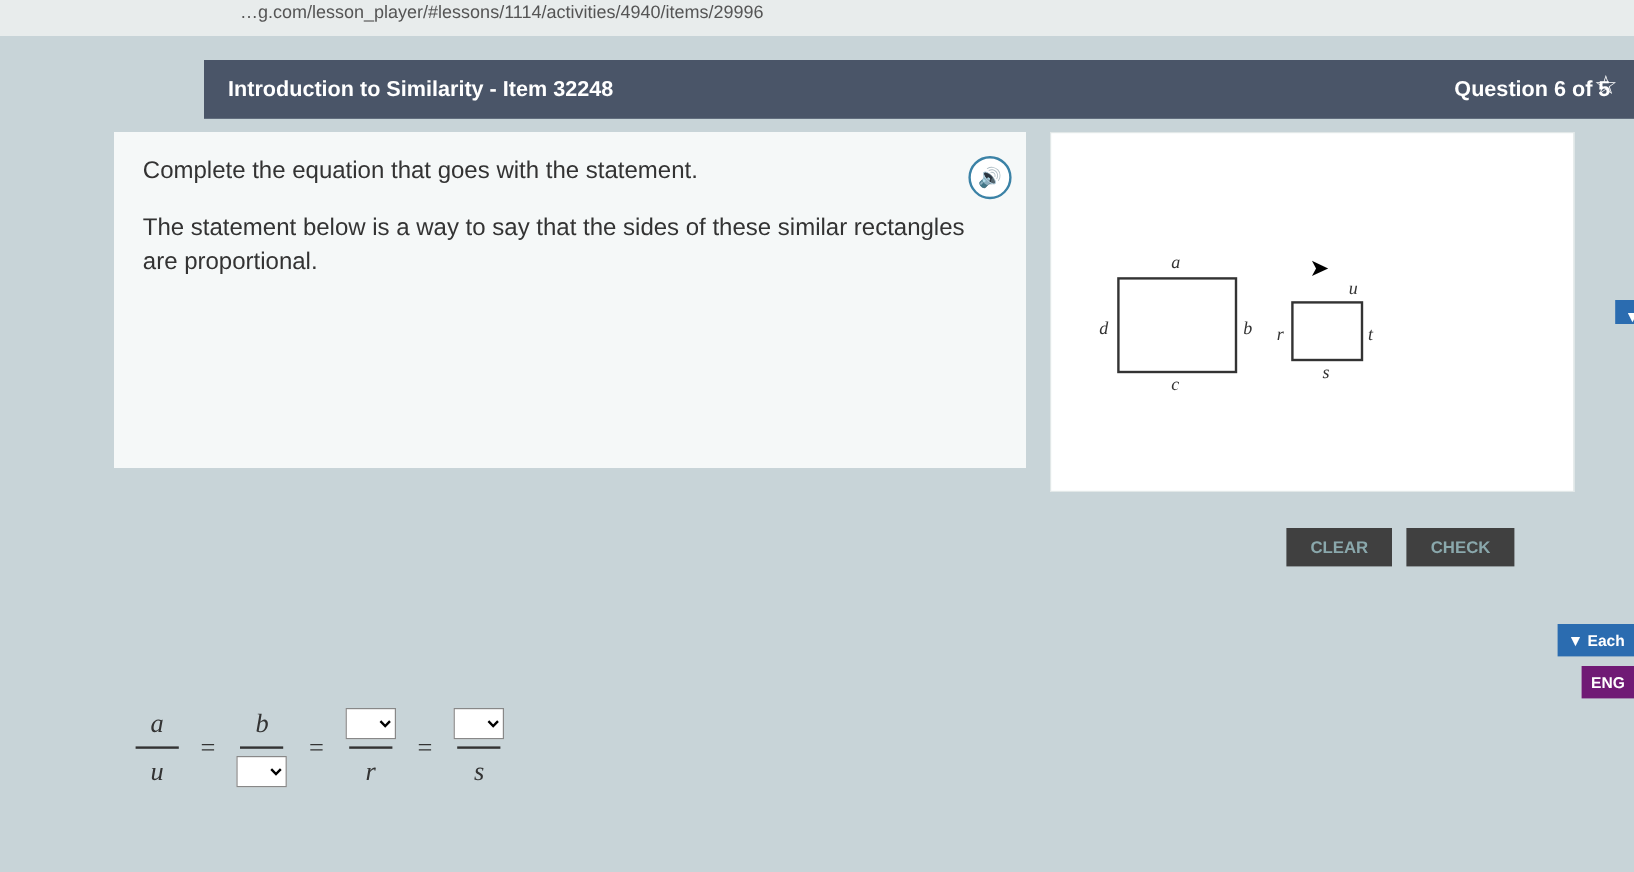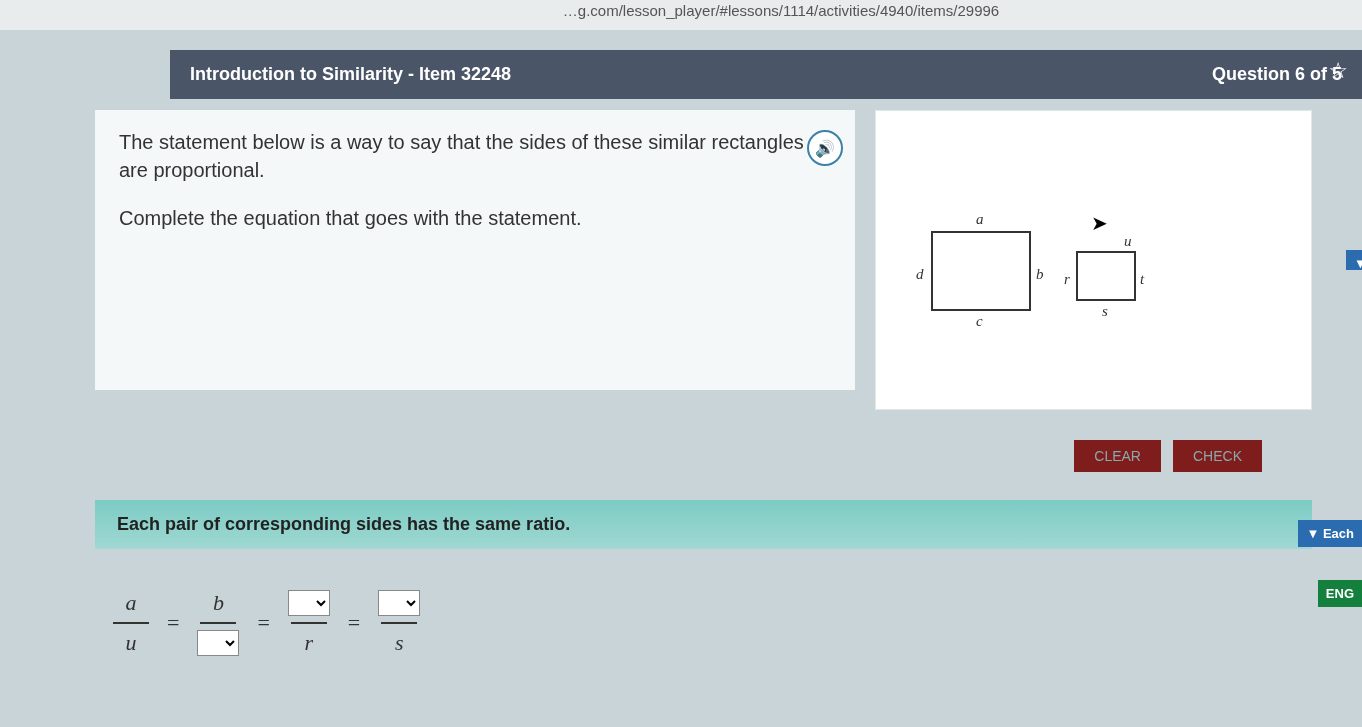--- a/index.html
+++ b/index.html
@@ -15,21 +15,20 @@
     position: absolute;
     top: 0;
     left: 0;
     right: 0;
     height: 30px;
     background: #e8ecec;
     padding-left: 200px;
     font-size: 15px;
     color: #555;
     line-height: 22px;
-    text-align: center;
   }
   .title-bar {
     position: absolute;
     top: 50px;
     left: 170px;
     right: 0;
     background: #4a5568;
     color: #fff;
     font-size: 18px;
     font-weight: bold;
@@ -111,26 +110,26 @@
     font-family: 'Times New Roman', serif;
   }
   .btn-row {
     position: absolute;
     top: 330px;
     right: 50px;
     display: flex;
     gap: 12px;
   }
   .act-btn {
-    background: #7f1d1d;
+    background: #404040;
     color: #8aa8ac;
     border: none;
     padding: 8px 20px;
     font-size: 14px;
-    font-weight: normal;
+    font-weight: bold;
   }
   .statement-bar {
     position: absolute;
     top: 390px;
     left: 0;
     right: 0;
     background: linear-gradient(to bottom, #7bccc4 0%, #a0d8d2 100%);
     padding: 14px 22px;
     font-size: 18px;
     font-weight: bold;
@@ -171,21 +170,21 @@
     position: absolute;
     right: 0;
     background: #2b6cb0;
     color: #fff;
     font-size: 13px;
     font-weight: bold;
     padding: 6px 8px;
   }
   .tab-flag { top: 250px; width: 16px; height: 20px; }
   .tab-lang { top: 520px; }
-  .tab-eng  { top: 580px; background: #15803d; text-align: right; }
+  .tab-eng  { top: 555px; background: #701a75; text-align: right; }
   .cursor {
     position: absolute;
     font-size: 20px;
     color: #000;
   }
 </style>
 </head>
 <body>
 
 <div class="url-bar">
@@ -196,22 +195,22 @@
   <span>Introduction to Similarity - Item 32248</span>
   <span>Question 6 of 5</span>
 </div>
 <span class="star-icon" style="position:absolute; top:58px; right:14px;">☆</span>
 
 <div class="content">
 
   <div class="upper-row">
 
     <div class="text-panel">
+      <p>Complete the equation that goes with the statement.</p>
       <p>The statement below is a way to say that the sides of these similar rectangles are proportional.</p>
-      <p>Complete the equation that goes with the statement.</p>
       <div class="speaker-btn">
         <span>🔊</span>
       </div>
     </div>
 
     <div class="figure-panel">
       <div class="rect-large"></div>
       <span class="lbl" style="left:100px; top:100px;">a</span>
       <span class="lbl" style="left:160px; top:155px;">b</span>
       <span class="lbl" style="left:100px; top:202px;">c</span>
@@ -225,23 +224,20 @@
 
       <span class="cursor" style="left:215px; top:100px;">➤</span>
     </div>
   </div>
 
   <div class="btn-row">
     <button class="act-btn">CLEAR</button>
     <button class="act-btn">CHECK</button>
   </div>
 
-  <div class="statement-bar">
-    <span>Each pair of corresponding sides has the same ratio.</span>
-  </div>
 
   <div class="equation-row">
 
     <div class="frac">
       <span>a</span>
       <div class="bar"></div>
       <span>u</span>
     </div>
 
     <span class="eq-sign">=</span>

